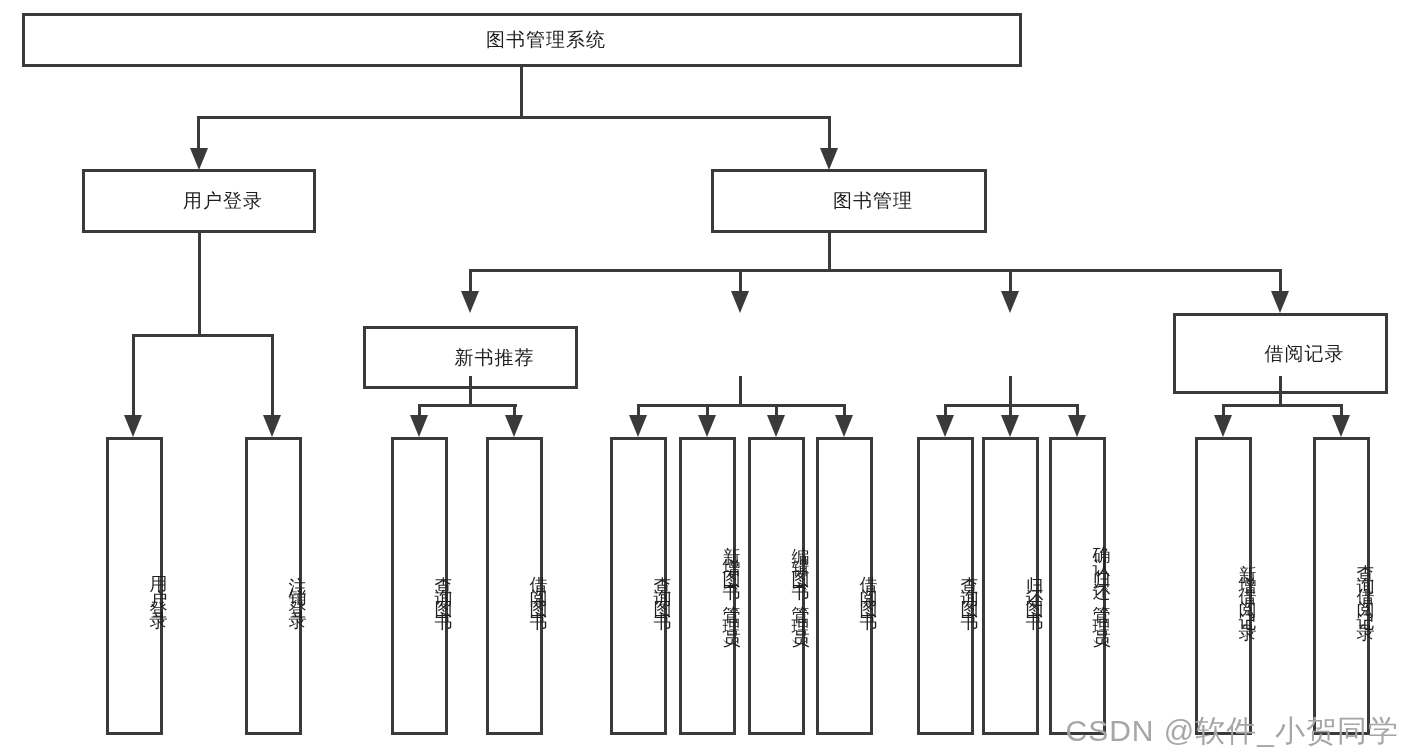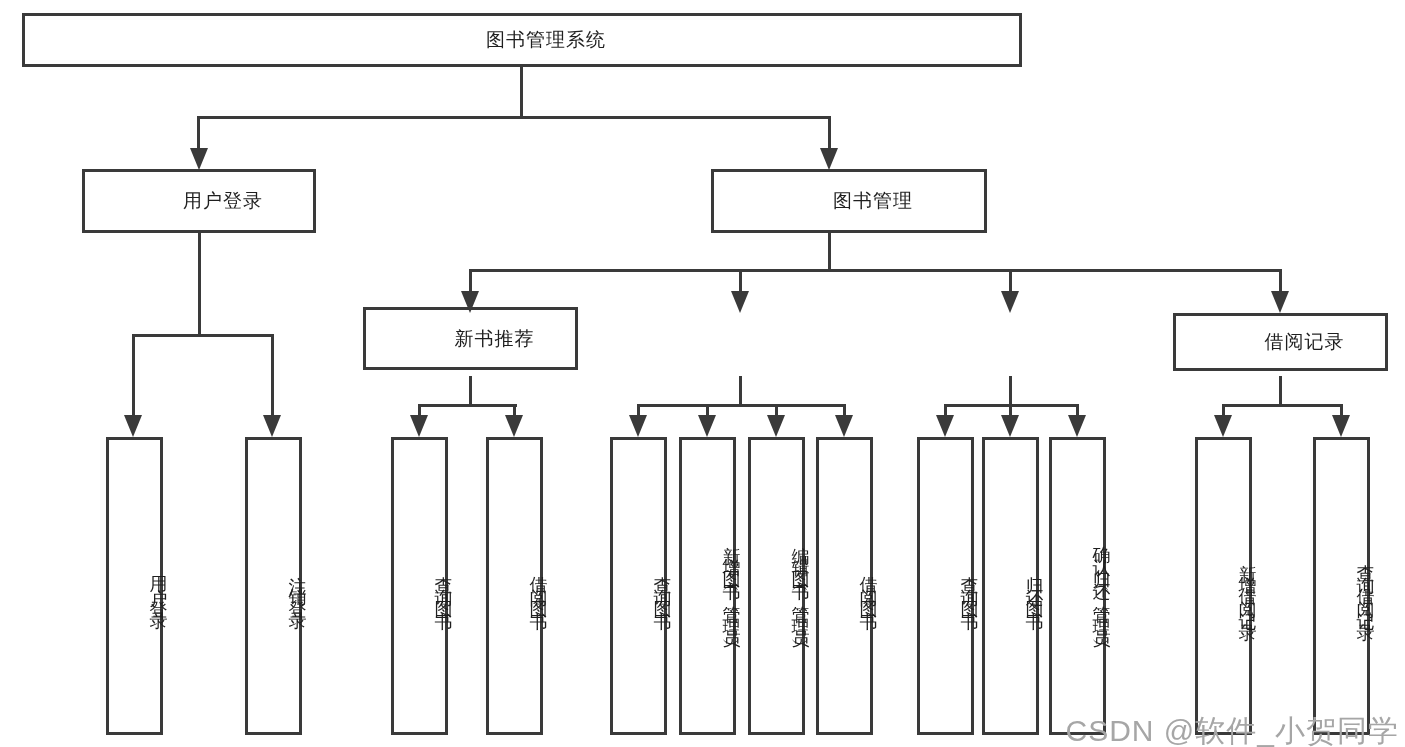--- a/index.html
+++ b/index.html
@@ -59,24 +59,24 @@
     <span>图书管理系统</span>
   </div>
 
   <div class="box h" style="left:82px; top:169px; width:234px; height:64px;">
     <span>用户登录</span>
   </div>
   <div class="box h" style="left:711px; top:169px; width:276px; height:64px;">
     <span>图书管理</span>
   </div>
 
-  <div class="box h" style="left:363px; top:307px; width:215px; height:63px;">
+  <div class="box h" style="left:363px; top:326px; width:215px; height:63px;">
     <span>新书推荐</span>
   </div>
-  <div class="box h" style="left:1173px; top:313px; width:215px; height:58px;">
+  <div class="box h" style="left:1173px; top:313px; width:215px; height:81px;">
     <span>借阅记录</span>
   </div>
 
   <div class="box v" style="left:106px; top:437px; width:57px; height:298px;">
     <span class="vtext">用户登录</span>
   </div>
   <div class="box v" style="left:245px; top:437px; width:57px; height:298px;">
     <span class="vtext">注销登录</span>
   </div>
 

